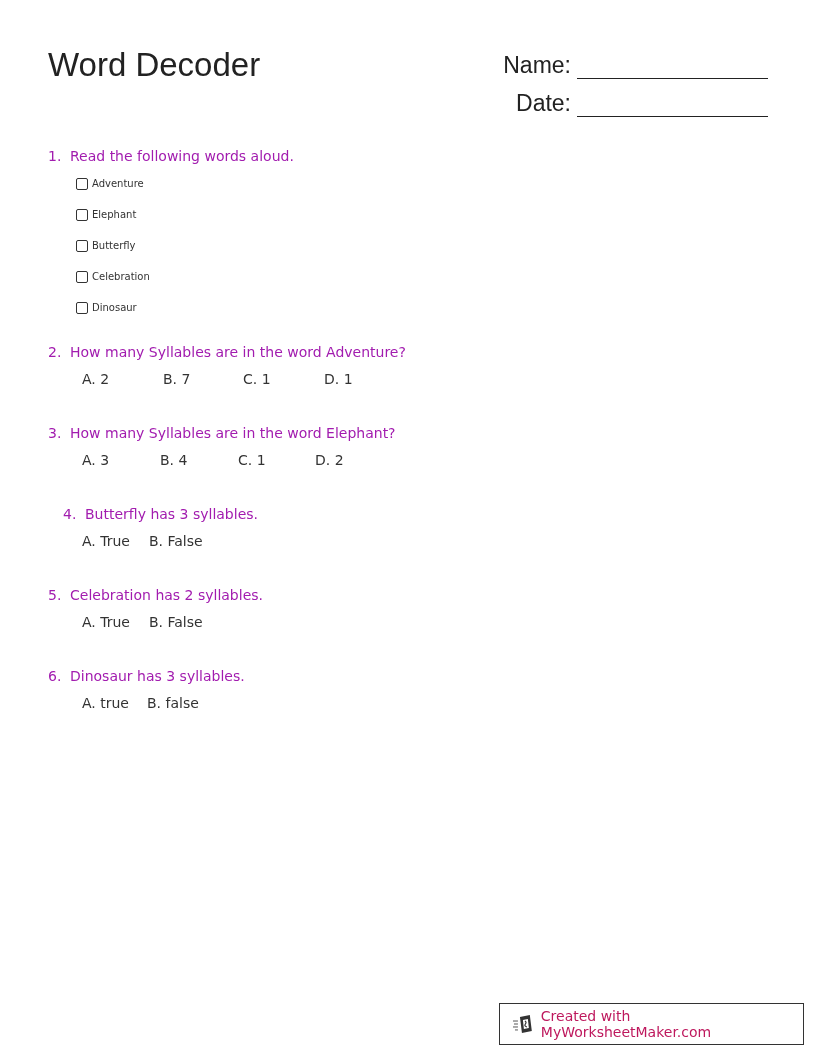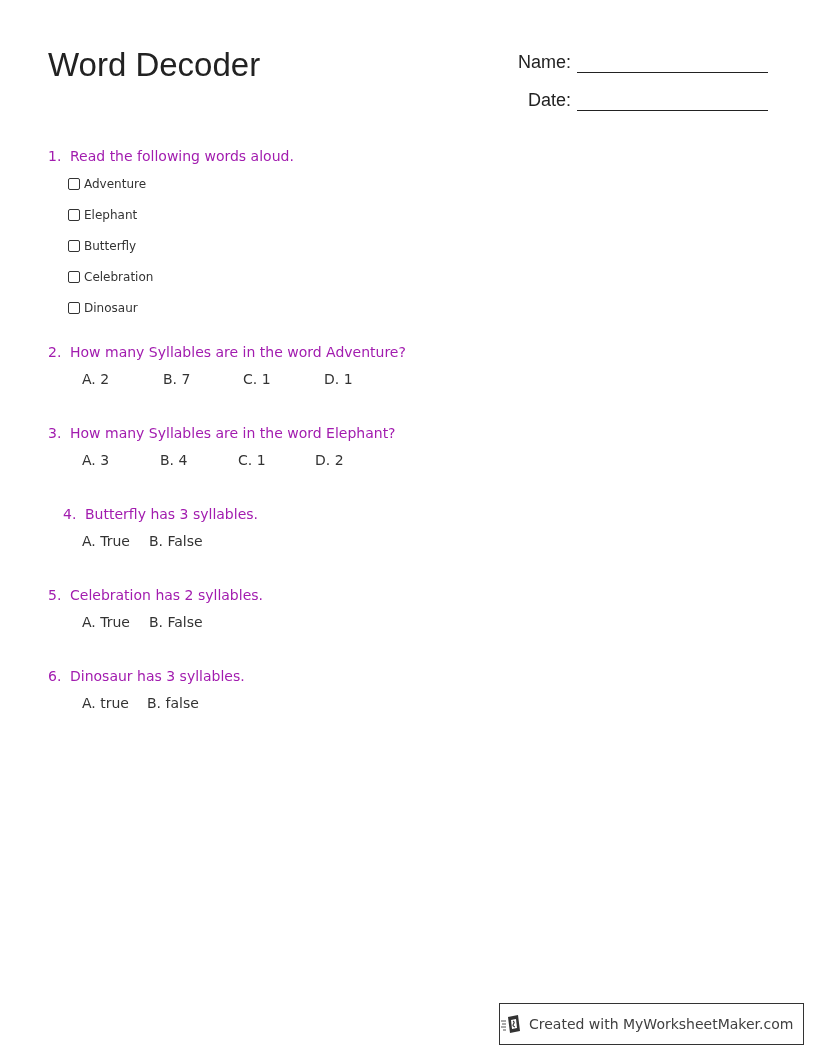--- a/index.html
+++ b/index.html
@@ -11,39 +11,39 @@
     .title {
       position: absolute; left: 48px; top: 46px;
       font-size: 33px; font-weight: normal; color: #222;
       letter-spacing: 0px;
       font-family: "Liberation Sans", sans-serif;
     }
     .field-row {
       position: absolute; right: 48px; display: flex; align-items: flex-end;
       font-family: "Liberation Sans", sans-serif;
     }
-    .field-label { font-size: 18px; color: #222; margin-right: 6px; }
+    .field-label { font-size: 23px; color: #222; margin-right: 6px; }
     .field-line { width: 191px; border-bottom: 1px solid #222; height: 20px; }
     .q {
       position: absolute; left: 48px; font-size: 14px; color: #a21caf;
     }
     .q-num { display: inline-block; width: 22px; }
-    .checklist { position: absolute; left: 68px; font-size: 12px; }
+    .checklist { position: absolute; left: 76px; font-size: 10px; }
     .check-item { display: flex; align-items: center; height: 31px; }
     .box {
       width: 12px; height: 12px; border: 1.3px solid #333; border-radius: 2px;
       margin-right: 4px; box-sizing: border-box; background: #fff;
     }
     .options { position: absolute; left: 82px; font-size: 14px; display: flex; }
     .opt { display: inline-block; }
     .footer {
       position: absolute; left: 499px; top: 1003px; width: 305px; height: 42px;
       border: 1.5px solid #333; box-sizing: border-box;
-      display: flex; align-items: center; 
-      font-size: 14px; color: #404040;
+      display: flex; align-items: center; padding-left: 12px;
+      font-size: 14px; color: #be185d;
     }
     .footer-icon { width: 22px; height: 22px; margin-right: 7px; }
   </style>
 </head>
 <body>
 
 <div class="title">Word Decoder</div>
 
 <div class="field-row" style="top:52px;">
   <span class="field-label">Name:</span>

